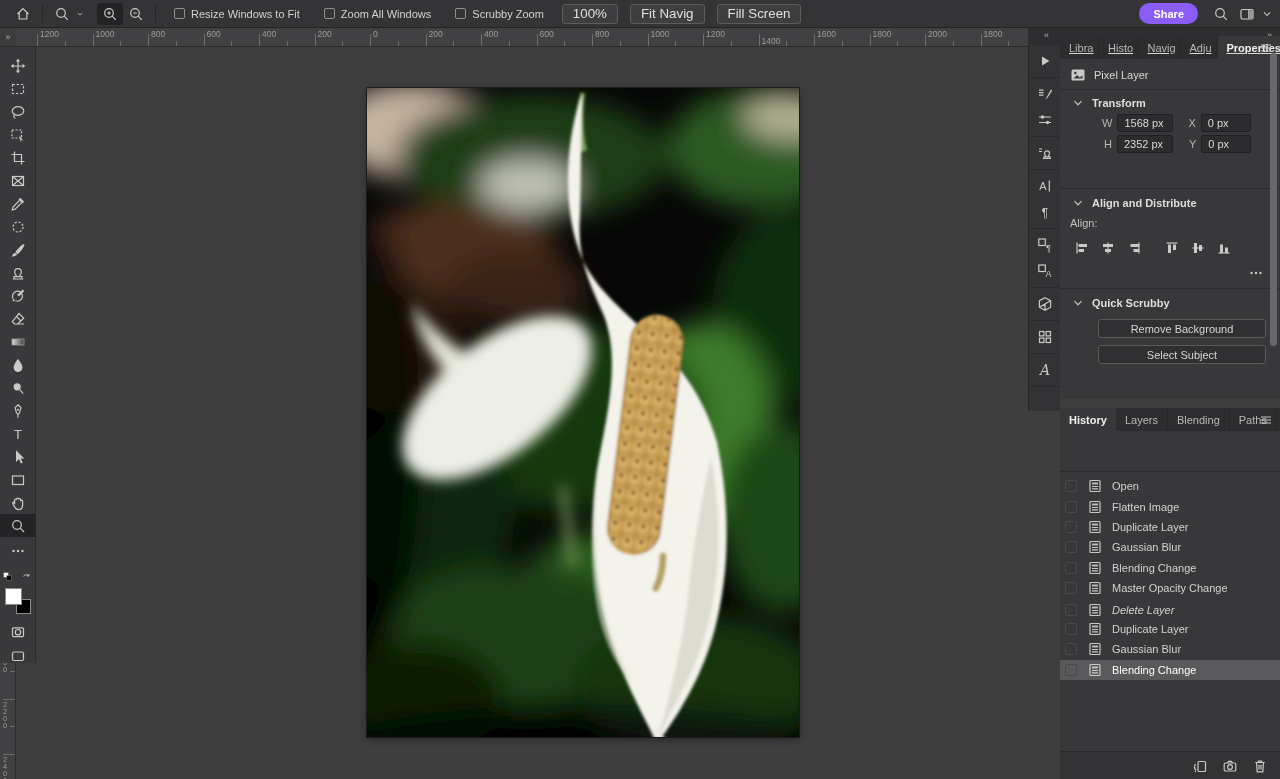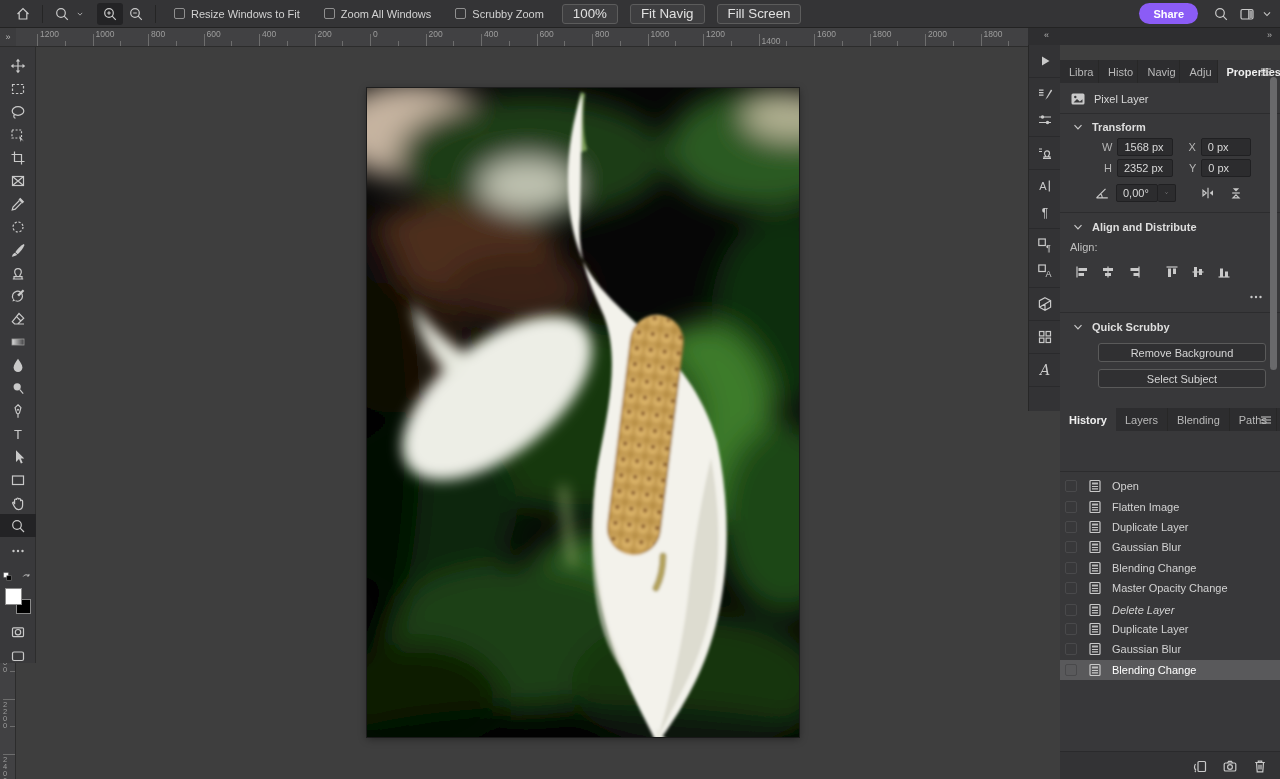--- a/index.html
+++ b/index.html
@@ -58,21 +58,21 @@
   
   #right-header { left:1028px; top:28px; width:252px; height:17px; background:#2e2e30;
     color:#b0b0b0; font-size:9px; z-index:30; }
   #right-header .chev { position:absolute; top:2px; }
   #dock-strip { left:1028px; top:45px; width:32px; height:366px; background:#333335;
     border-left:1px solid #272727; z-index:30; }
   .dock-group { border-bottom:1px solid #2a2a2c; padding:3px 0; }
   .dock-icon { width:32px; height:26px; display:flex; align-items:center; justify-content:center; color:#bdbdbd; }
 
   .panel { background:#38383a; z-index:30; }
-  #properties-panel { left:1060px; top:60px; width:220px; height:363px; }
+  #properties-panel { left:1060px; top:36px; width:220px; height:363px;text-decoration:underline; }
   #history-panel { left:1060px; top:408px; width:220px; height:371px; }
   .tabbar { height:23px; background:#2d2d2f; display:flex; align-items:stretch; position:relative; }
   .tab { padding:0 9px; display:flex; align-items:center; color:#b9b9b9; border-right:1px solid #272727; white-space:nowrap; overflow:hidden; }
   .tab.active { background:#38383a; color:#efefef; font-weight:bold; border-right:none; }
   .tab-menu { position:absolute; right:6px; top:4px; }
 
   .prow { position:absolute; left:0; width:220px; display:flex; align-items:center; }
   .sec-title { font-weight:bold; color:#dedede; }
   .chev-down { margin:0 6px 0 10px; }
   .divider { position:absolute; left:0; width:220px; height:1px; background:#2c2c2e; }
@@ -698,47 +698,20 @@
     <span class="field" style="width:56px">1568 px</span>
     <span class="flabel" style="margin-left:15px">X</span>
     <span class="field" style="width:50px">0 px</span>
   </div>
   <div class="prow" style="top:98px;height:20px">
     <span class="flabel" style="margin-left:44px">H</span>
     <span class="field" style="width:56px">2352 px</span>
     <span class="flabel" style="margin-left:16px">Y</span>
     <span class="field" style="width:50px">0 px</span>
   </div>
-  <div class="prow" style="top:123px;height:20px">
-    <span class="icon" style="margin-left:34px">
-        <svg viewBox="0 0 16 16">
-          <path stroke="currentColor" fill="none" stroke-width="1.2" d="M2.5 12.8 H13.8 M2.5 12.8 L11.5 3.8 M8.3 12.8 A6.5 6.5 0 0 0 6.6 8.7"></path>
-        </svg>
-      </span>
-    <span class="field" style="width:42px;margin-left:6px">0,00°</span>
-    <span class="field icon" style="width:18px;border-left:none">
-        <svg viewBox="0 0 16 16">
-          <path stroke="currentColor" fill="none" stroke-width="1.2" d="M4.5 6.2 L8 9.8 L11.5 6.2"></path>
-        </svg>
-      </span>
-    <span class="icon" style="margin-left:24px">
-        <svg viewBox="0 0 16 16">
-          <path stroke="currentColor" fill="none" stroke-width="1.2" d="M8 2.8 V13.2"></path>
-          <path stroke="currentColor" fill="none" stroke-width="1.2" d="M3 5.2 V10.8 L6.3 8 Z"></path>
-          <path fill="currentColor" d="M13 5.2 V10.8 L9.7 8 Z"></path>
-        </svg>
-      </span>
-    <span class="icon" style="margin-left:12px">
-        <svg viewBox="0 0 16 16">
-          <path fill="currentColor" d="M4.8 3.2 H11.2 L8 6.4 Z"></path>
-          <path stroke="currentColor" fill="none" stroke-width="1.2" d="M4.2 8 H11.8"></path>
-          <path stroke="currentColor" fill="none" stroke-width="1.2" d="M8 9.8 L11 12.8 H5 Z"></path>
-        </svg>
-      </span>
-  </div>
   <div class="divider" style="top:152px"></div>
 
   <div class="prow" style="top:158px;height:18px">
     <span class="icon chev-down">
         <svg viewBox="0 0 16 16">
           <path stroke="currentColor" fill="none" stroke-width="1.2" d="M4.5 6.2 L8 9.8 L11.5 6.2"></path>
         </svg>
       </span>
     <span class="sec-title">Align and Distribute</span>
   </div>

